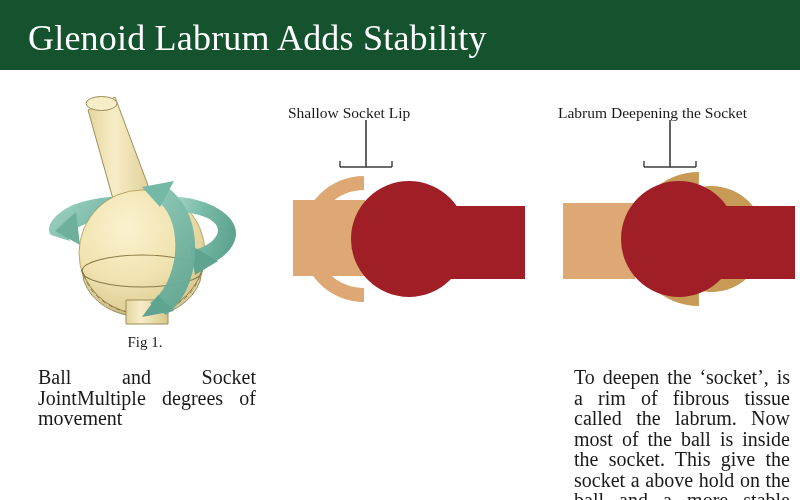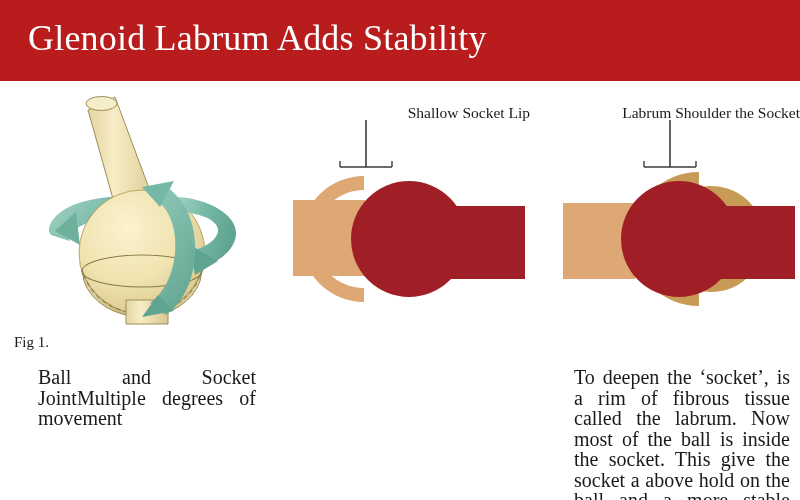--- a/index.html
+++ b/index.html
@@ -15,22 +15,22 @@
     font-family: "Liberation Serif", "DejaVu Serif", serif;
     color: #1a1a1a;
   }
 
   
   #header-band {
     position: absolute;
     left: 0;
     top: 0;
     width: 800px;
-    height: 81px;
-    background: #b91c1c;
+    height: 70px;
+    background: #14532d;
     font-family: Liberation Serif, serif;
   }
   #page-title {
     position: absolute;
     left: 28px;
     top: 14px;
     font-size: 36px;
     line-height: 48px;
     color: #ffffff;
     font-weight: normal;
@@ -53,41 +53,42 @@
     left: 0;
     top: 0;
     width: 100%;
     height: 250px;
   }
 
   .figure-number {
     position: absolute;
     width: 100%;
     top: 258px;
+    text-align: center;
     font-size: 15px;
     line-height: 18px;
   }
 
   .figure-caption {
     position: absolute;
     top: 292px;
     font-size: 20px;
     line-height: 20.5px;
     text-align: justify;
     text-justify: inter-word;
   }
   #figure-caption-1 { left: 24px;  width: 218px; }
   #figure-caption-2 { left: 16px;  width: 216px; }
   #figure-caption-3 { left: 16px;  width: 216px; }
 
   
   .callout-label {
     position: absolute;
     width: 100%;
-    text-align: right;
+    text-align: left;
     top: 28px;
     font-size: 15.5px;
     line-height: 19px;
     white-space: nowrap;
   }
 
   svg { display: block; }
 </style>
 </head>
 <body>
@@ -203,21 +204,21 @@
         <rect x="121" y="131" width="116" height="73" fill="#a01f26"></rect>
       </g>
     </svg>
   </div>
 
 
 </div>
 
 <div class="figure-column" id="figure-column-3">
 
-  <div class="callout-label">Labrum Shoulder the Socket</div>
+  <div class="callout-label">Labrum Deepening the Socket</div>
 
   <div class="figure-art">
     <svg width="242" height="250" viewBox="0 0 242 250" xmlns="http://www.w3.org/2000/svg">
 
       <g stroke="#3b3b3b" fill="none" pointer-events="none">
         <line x1="112" y1="45" x2="112" y2="92" stroke-width="1.6"></line>
         <line x1="86" y1="92" x2="138" y2="92" stroke-width="1.6"></line>
         <line x1="86" y1="92" x2="86" y2="86" stroke-width="1.4"></line>
         <line x1="138" y1="92" x2="138" y2="86" stroke-width="1.4"></line>
       </g>

